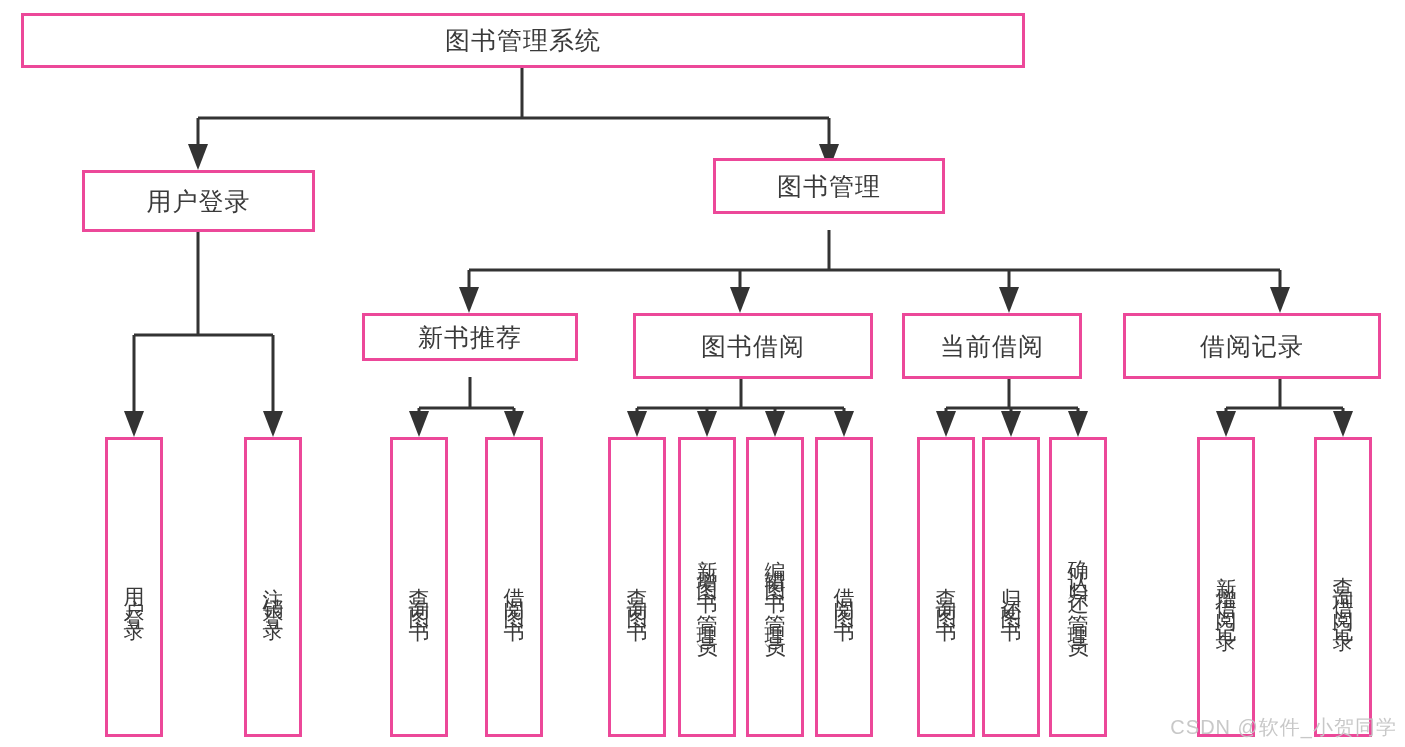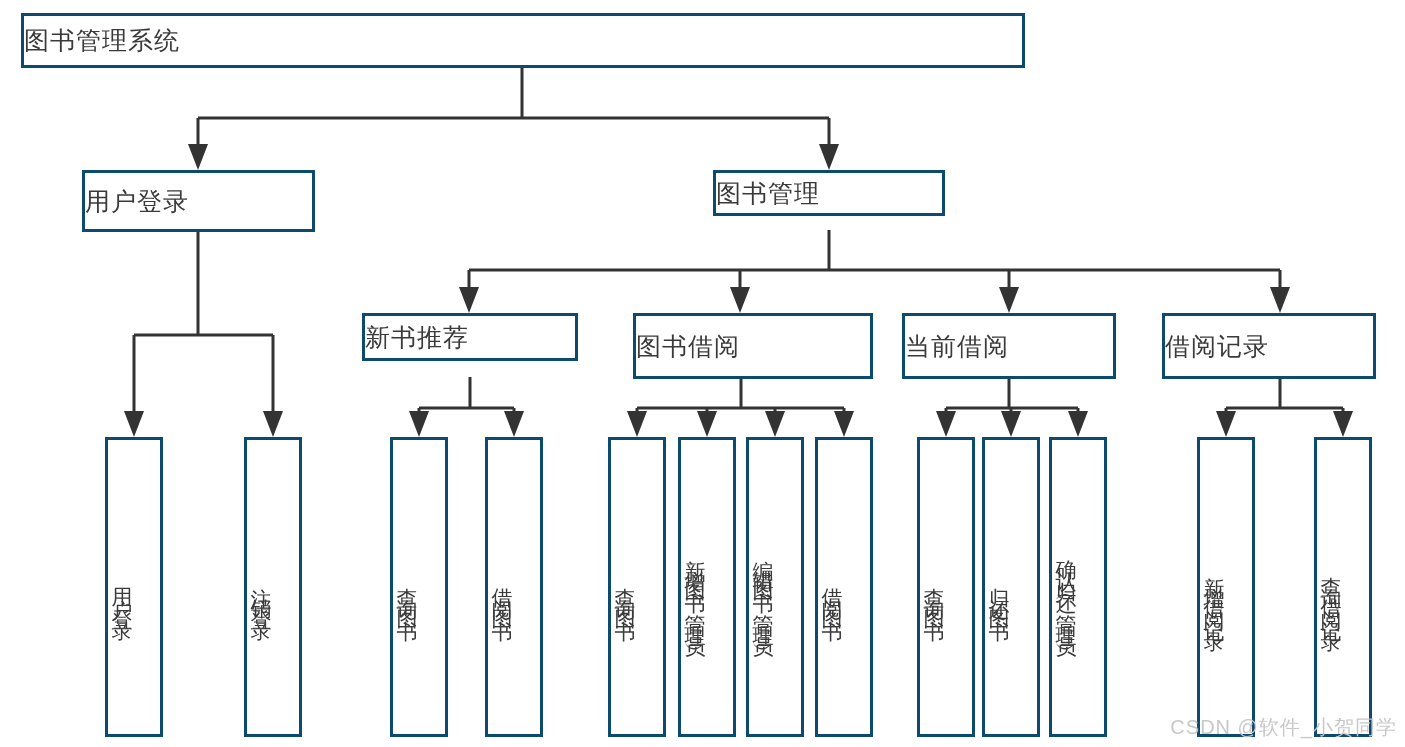--- a/index.html
+++ b/index.html
@@ -9,24 +9,24 @@
     background:#ffffff;
     font-family:"Liberation Sans", sans-serif;
     overflow:hidden;
   }
   .connectors { position:absolute; left:0; top:0; width:1405px; height:747px; }
   .connectors path { stroke:#333333; stroke-width:3; fill:none; }
   .connectors polygon { fill:#333333; stroke:none; }
   .box {
     position:absolute;
     box-sizing:border-box;
-    border:3px solid #0c4a6e;
+    border:3px solid #ec4899;
     background:#ffffff;
     color:#3a3a3a;
-    display:flex; align-items:center; 
+    display:flex; align-items:center; justify-content:center;
   }
   .h-box { font-size:25px; letter-spacing:1px; }
   .v-box { font-size:21px; }
   .v-box span {
     writing-mode:vertical-rl;
     text-orientation:mixed;
     letter-spacing:11px;
     margin-bottom:-11px;
     white-space:nowrap;
   }
@@ -81,34 +81,34 @@
     <polygon points="1333,411 1353,411 1343,437"></polygon>
   </svg>
 
   <div class="box h-box" style="left:21px;top:13px;width:1004px;height:55px">
     <span>图书管理系统</span>
   </div>
 
   <div class="box h-box" style="left:82px;top:170px;width:233px;height:62px">
     <span>用户登录</span>
   </div>
-  <div class="box h-box" style="left:713px;top:170px;width:232px;height:46px">
+  <div class="box h-box" style="left:713px;top:158px;width:232px;height:56px">
     <span>图书管理</span>
   </div>
 
   <div class="box h-box" style="left:362px;top:313px;width:216px;height:48px">
     <span>新书推荐</span>
   </div>
   <div class="box h-box" style="left:633px;top:313px;width:240px;height:66px">
     <span>图书借阅</span>
   </div>
-  <div class="box h-box" style="left:902px;top:313px;width:214px;height:66px">
+  <div class="box h-box" style="left:902px;top:313px;width:180px;height:66px">
     <span>当前借阅</span>
   </div>
-  <div class="box h-box" style="left:1162px;top:313px;width:214px;height:66px">
+  <div class="box h-box" style="left:1123px;top:313px;width:258px;height:66px">
     <span>借阅记录</span>
   </div>
 
   <div class="box v-box" style="left:105px;top:437px;width:58px;height:300px">
     <span>用户登录</span>
   </div>
   <div class="box v-box" style="left:244px;top:437px;width:58px;height:300px">
     <span>注销登录</span>
   </div>
 

